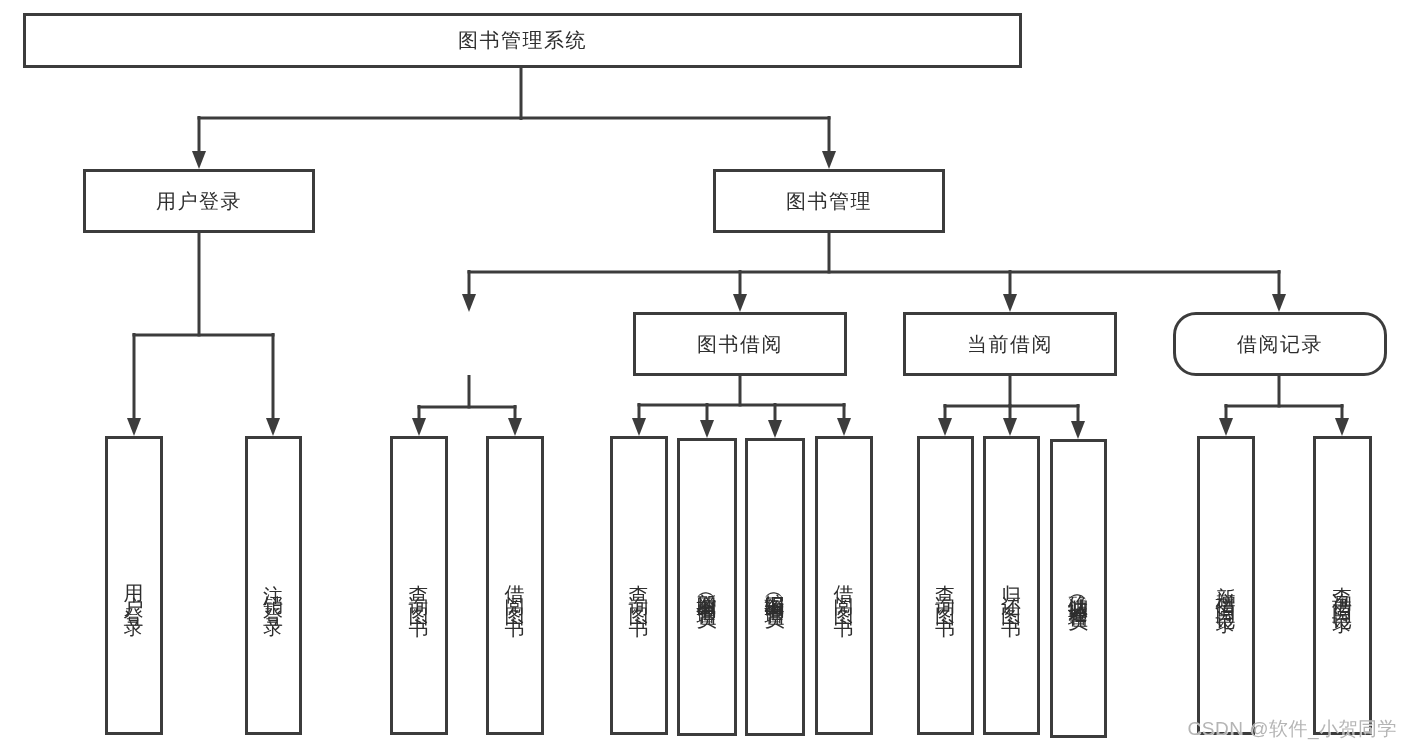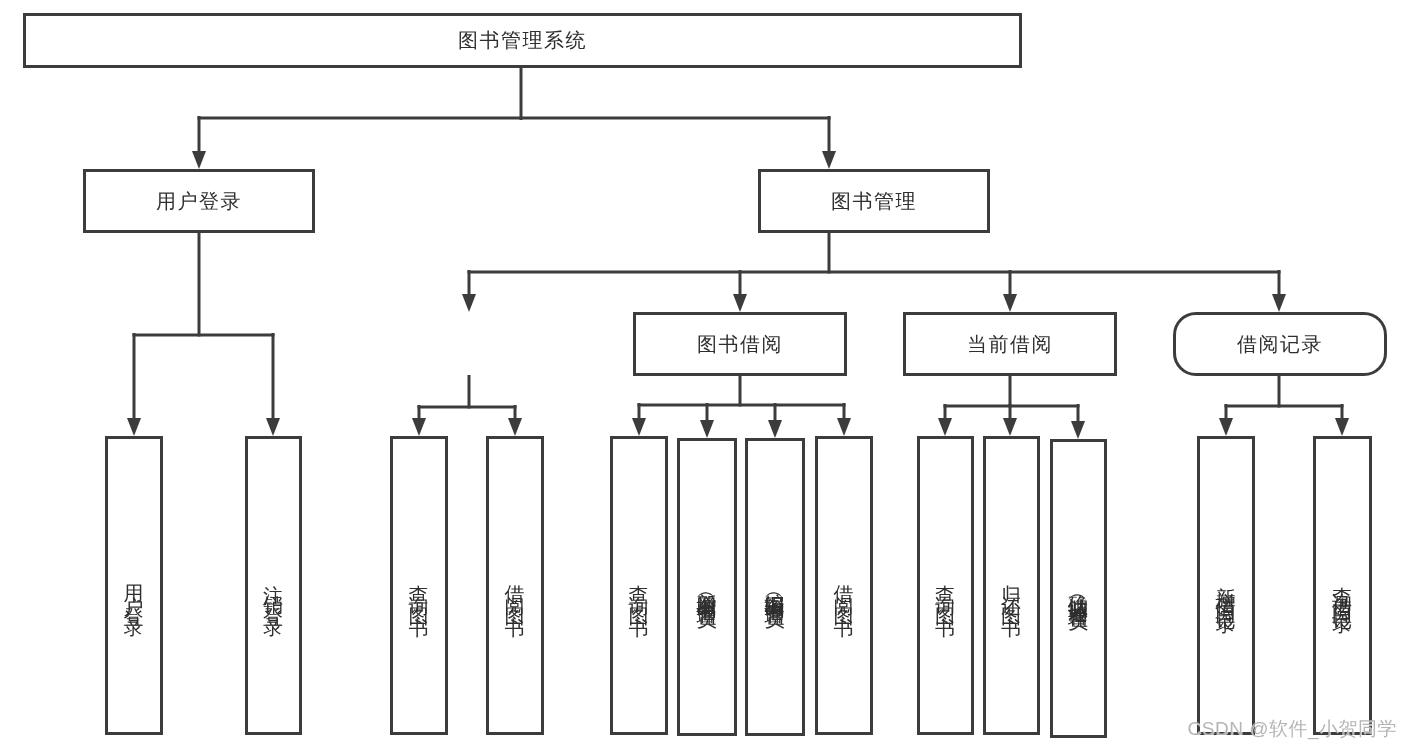--- a/index.html
+++ b/index.html
@@ -97,21 +97,21 @@
       <polygon points="1003,418 1017,418 1010,436"></polygon>
       <polygon points="1071,421 1085,421 1078,439"></polygon>
       <polygon points="1219,418 1233,418 1226,436"></polygon>
       <polygon points="1335,418 1349,418 1342,436"></polygon>
     </g>
   </svg>
 
   <div class="node h-node" style="left:23px;top:13px;width:999px;height:55px;">图书管理系统</div>
 
   <div class="node h-node" style="left:83px;top:169px;width:232px;height:64px;">用户登录</div>
-  <div class="node h-node" style="left:713px;top:169px;width:232px;height:64px;margin-left:45px;">图书管理</div>
+  <div class="node h-node" style="left:713px;top:169px;width:232px;height:64px;">图书管理</div>
 
   <div class="node h-node" style="left:633px;top:312px;width:214px;height:64px;font-family:Liberation Serif, serif;">图书借阅</div>
   <div class="node h-node" style="left:903px;top:312px;width:214px;height:64px;">当前借阅</div>
   <div class="node h-node" style="left:1173px;top:312px;width:214px;height:64px;border-radius:23px;">借阅记录</div>
 
   <div class="node leaf sp-short" style="left:105px;top:436px;width:58px;height:299px;">用户登录</div>
   <div class="node leaf sp-short" style="left:245px;top:436px;width:57px;height:299px;">注销登录</div>
 
   <div class="node leaf sp-short" style="left:390px;top:436px;width:58px;height:299px;">查询图书</div>
   <div class="node leaf sp-short" style="left:486px;top:436px;width:58px;height:299px;">借阅图书</div>

